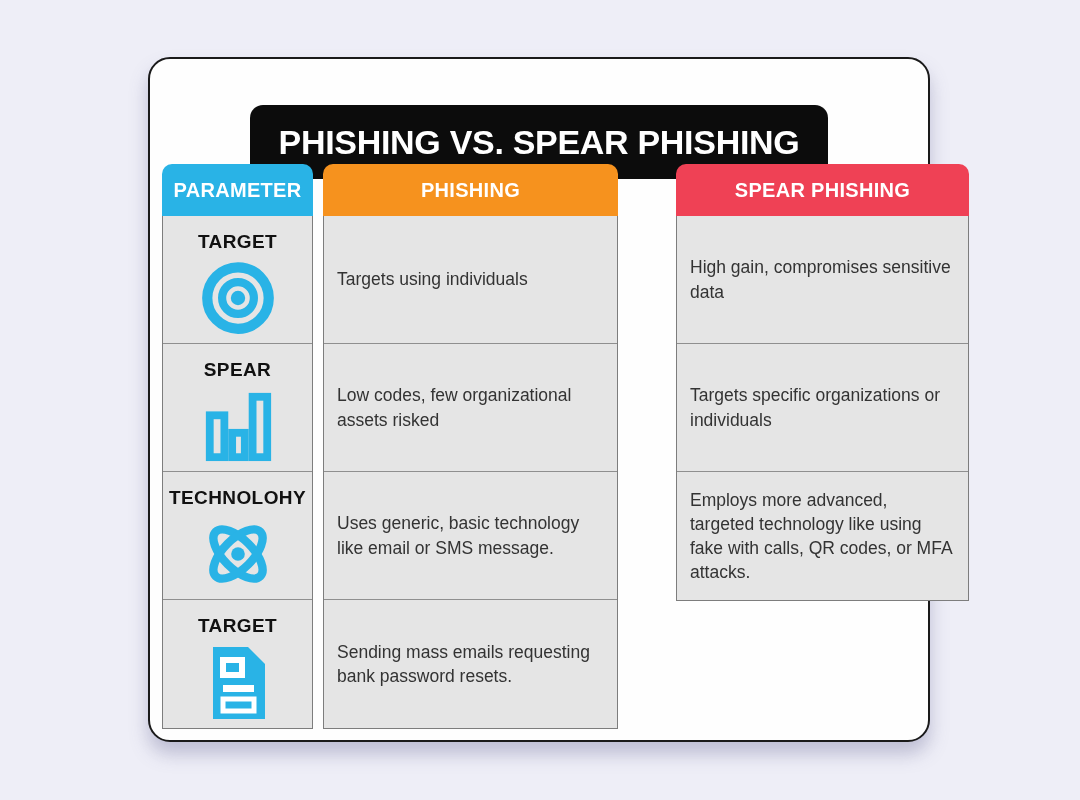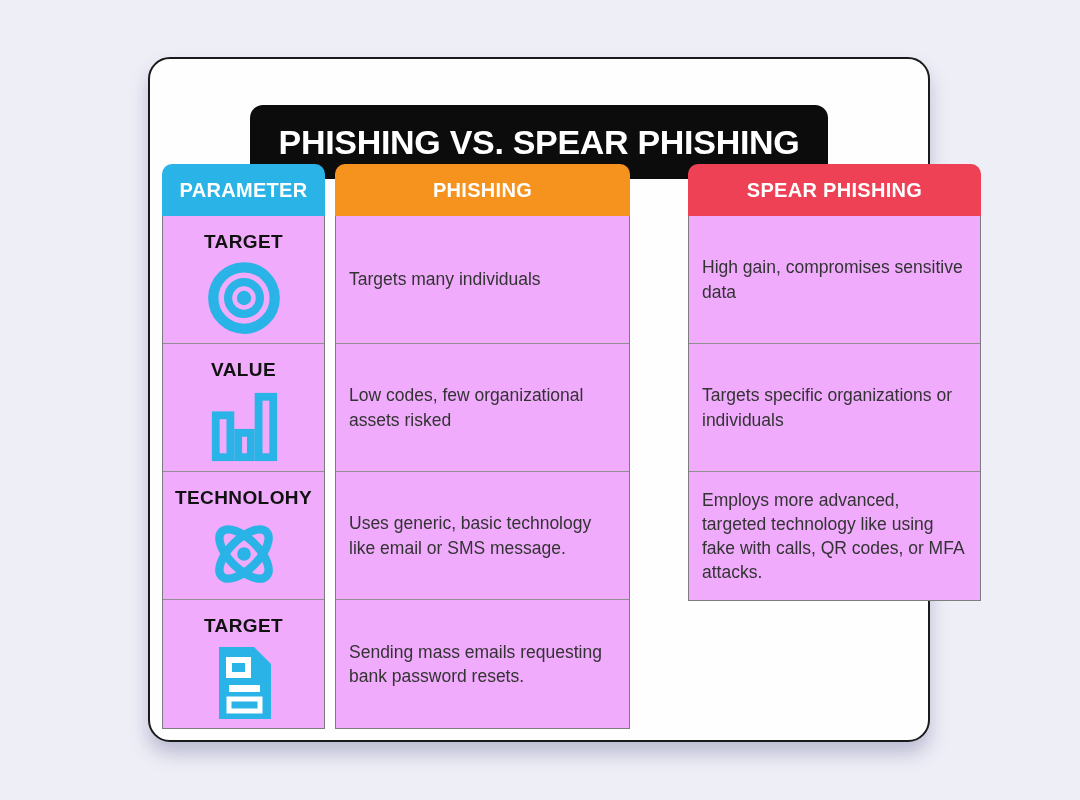--- a/index.html
+++ b/index.html
@@ -50,39 +50,39 @@
     white-space: nowrap;
   }
   .table {
     position: absolute;
     left: 12px;
     top: 105px;
     display: flex;
     gap: 10px;
   }
   .col { display: flex; flex-direction: column; }
-  .col-param  { width: 163px; }
+  .col-param  { width: 151px; }
   .col-phish  { width: 295px; justify-content: space-between; }
   .col-spear  { width: 293px; padding-left: 48px; }
   .col-header {
     height: 52px;
     border-radius: 10px 10px 0 0;
     display: flex;
     align-items: center;
     justify-content: center;
     color: #ffffff;
     font-weight: 800;
     font-size: 20px;
     letter-spacing: 0.3px;
     white-space: nowrap;
   }
   .col-body {
     border: 1px solid #7d7d7d;
     border-top: none;
-    background: #f0abfc;
+    background: #e5e5e5;
   }
   .cell {
     height: 128px;
     box-sizing: border-box;
     border-bottom: 1px solid #8f8f8f;
   }
   .cell:last-child { border-bottom: none; }
   .text-cell {
     display: flex;
     align-items: center;
@@ -128,21 +128,21 @@
               <div class="param-label">TARGET</div>
               <div class="param-icon">
                 <svg width="82" height="82" viewBox="0 0 80 80">
                   <circle cx="40" cy="40" r="30" fill="none" stroke="currentColor" stroke-width="10"></circle>
                   <circle cx="40" cy="40" r="15.5" fill="none" stroke="currentColor" stroke-width="8"></circle>
                   <circle cx="40" cy="40" r="7" fill="currentColor"></circle>
                 </svg>
               </div>
             </div>
             <div class="cell param-cell">
-              <div class="param-label">VALUE</div>
+              <div class="param-label">SPEAR</div>
               <div class="param-icon">
                 <svg width="78" height="74" viewBox="0 0 80 76">
                   <rect x="11" y="27" width="15" height="43" fill="none" stroke="currentColor" stroke-width="8"></rect>
                   <rect x="34" y="45" width="13" height="25" fill="none" stroke="currentColor" stroke-width="8"></rect>
                   <rect x="55" y="8" width="15" height="62" fill="none" stroke="currentColor" stroke-width="8"></rect>
                 </svg>
               </div>
             </div>
             <div class="cell param-cell">
               <div class="param-label">TECHNOLOHY</div>
@@ -164,21 +164,21 @@
                   <rect x="22" y="56" width="31" height="12" fill="none" stroke="#ffffff" stroke-width="5"></rect>
                 </svg>
               </div>
             </div>
           </div>
       </div>
       <div class="col col-phish">
         <div class="col-header" style="background: rgb(246, 146, 30);">PHISHING</div>
         <div class="col-body">
             <div class="cell text-cell">
-              <span>Targets many individuals</span>
+              <span>Targets using individuals</span>
             </div>
             <div class="cell text-cell">
               <span>Low codes, few organizational assets risked</span>
             </div>
             <div class="cell text-cell">
               <span>Uses generic, basic technology like email or SMS message.</span>
             </div>
             <div class="cell text-cell">
               <span>Sending mass emails requesting bank password resets.</span>
             </div>

